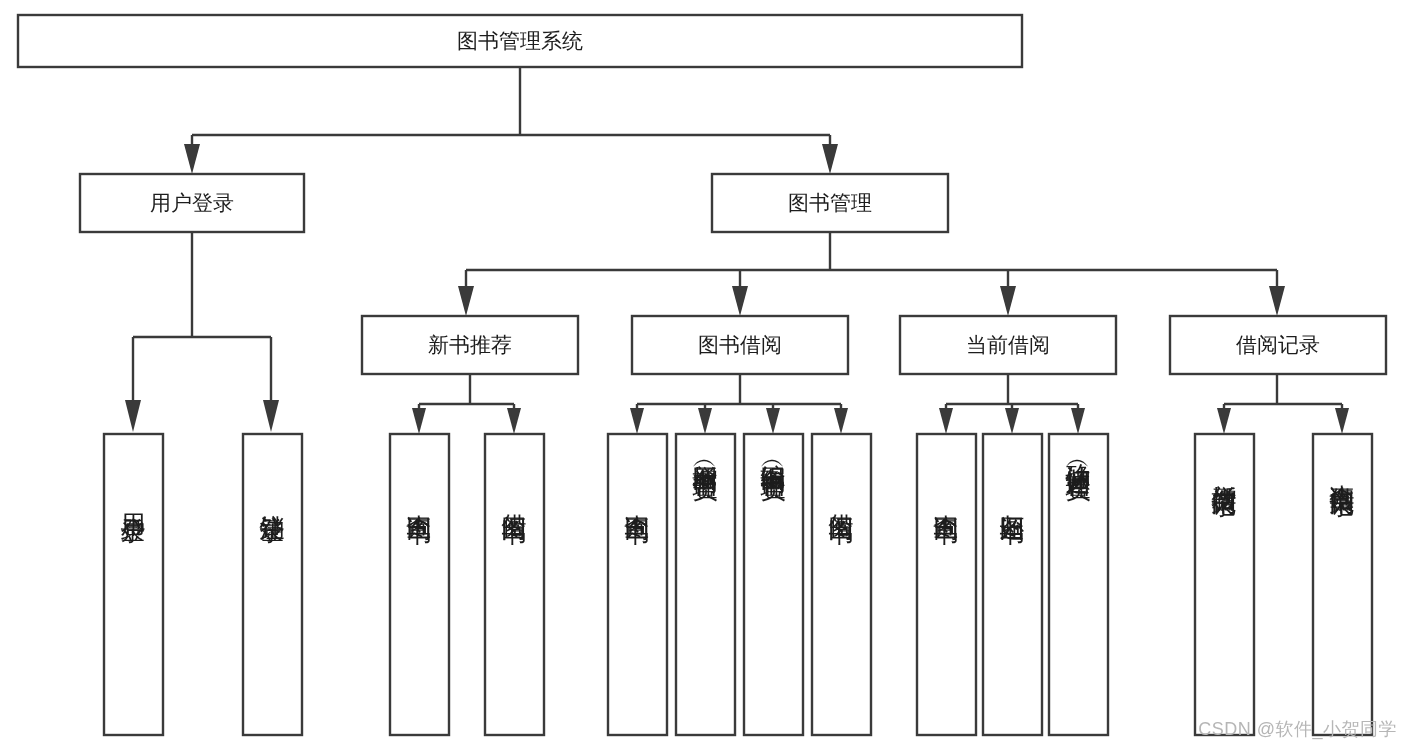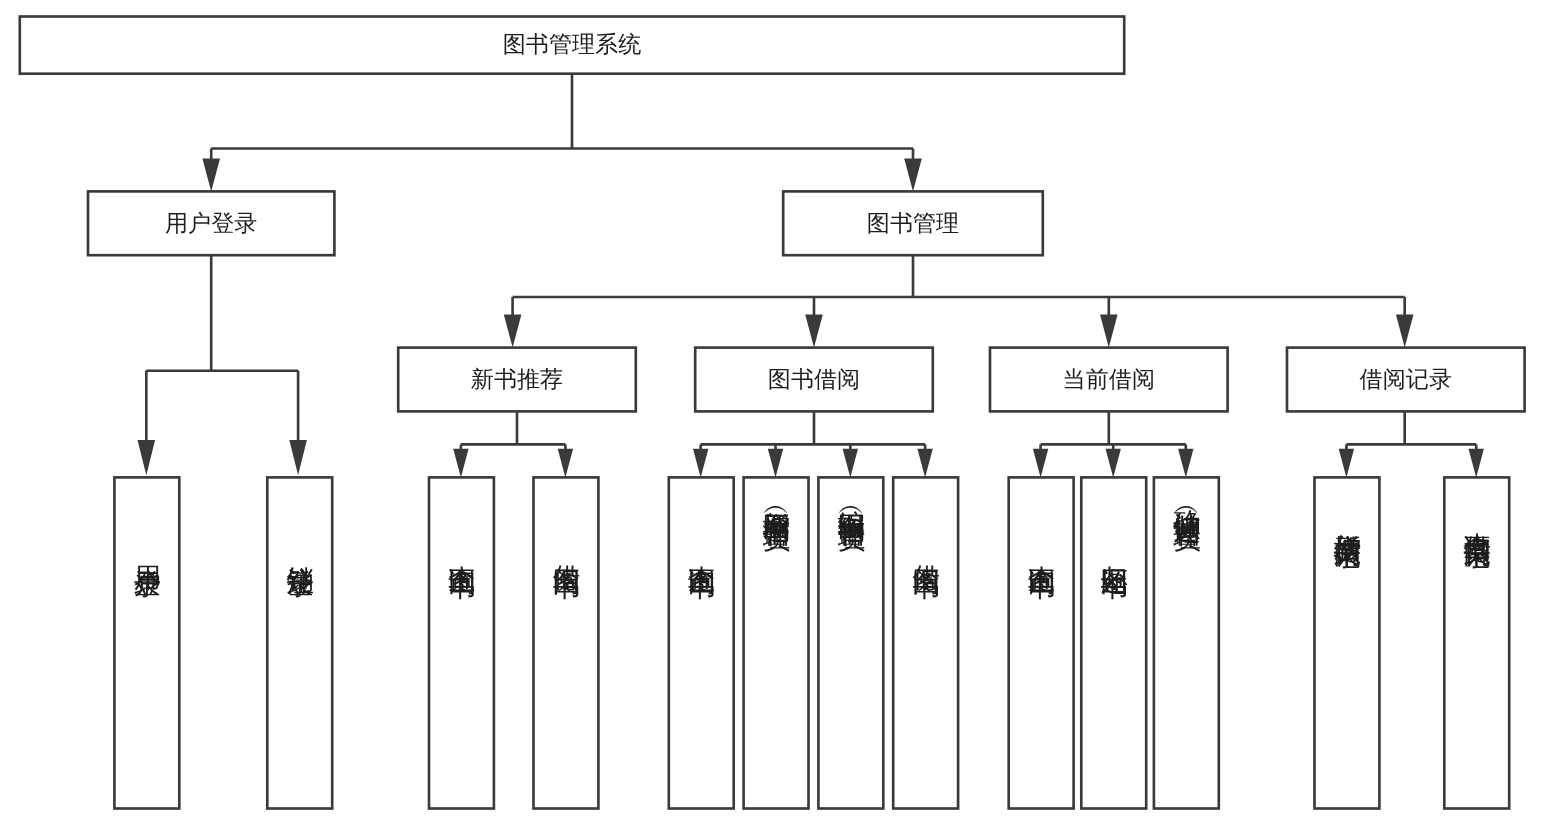--- a/index.html
+++ b/index.html
@@ -223,13 +223,14 @@
   <div class="leaf-label-wrap" style="left:744px; top:444px; width:59px; height:291px;">编辑图书（管理员）</div>
   <div class="leaf-label-wrap" style="left:812px; top:494px; width:59px; height:241px;">借阅图书</div>
 
   <div class="leaf-label-wrap" style="left:917px; top:494px; width:59px; height:241px;">查询图书</div>
   <div class="leaf-label-wrap" style="left:983px; top:494px; width:59px; height:241px;">归还图书</div>
   <div class="leaf-label-wrap" style="left:1049px; top:444px; width:59px; height:291px;">确认归还（管理员）</div>
 
   <div class="leaf-label-wrap" style="left:1195px; top:464px; width:59px; height:271px;">新增借阅记录</div>
   <div class="leaf-label-wrap" style="left:1313px; top:464px; width:59px; height:271px;">查询借阅记录</div>
 
+  <div class="watermark">CSDN @软件_小贺同学</div>
 </div>
 
 </body></html>

